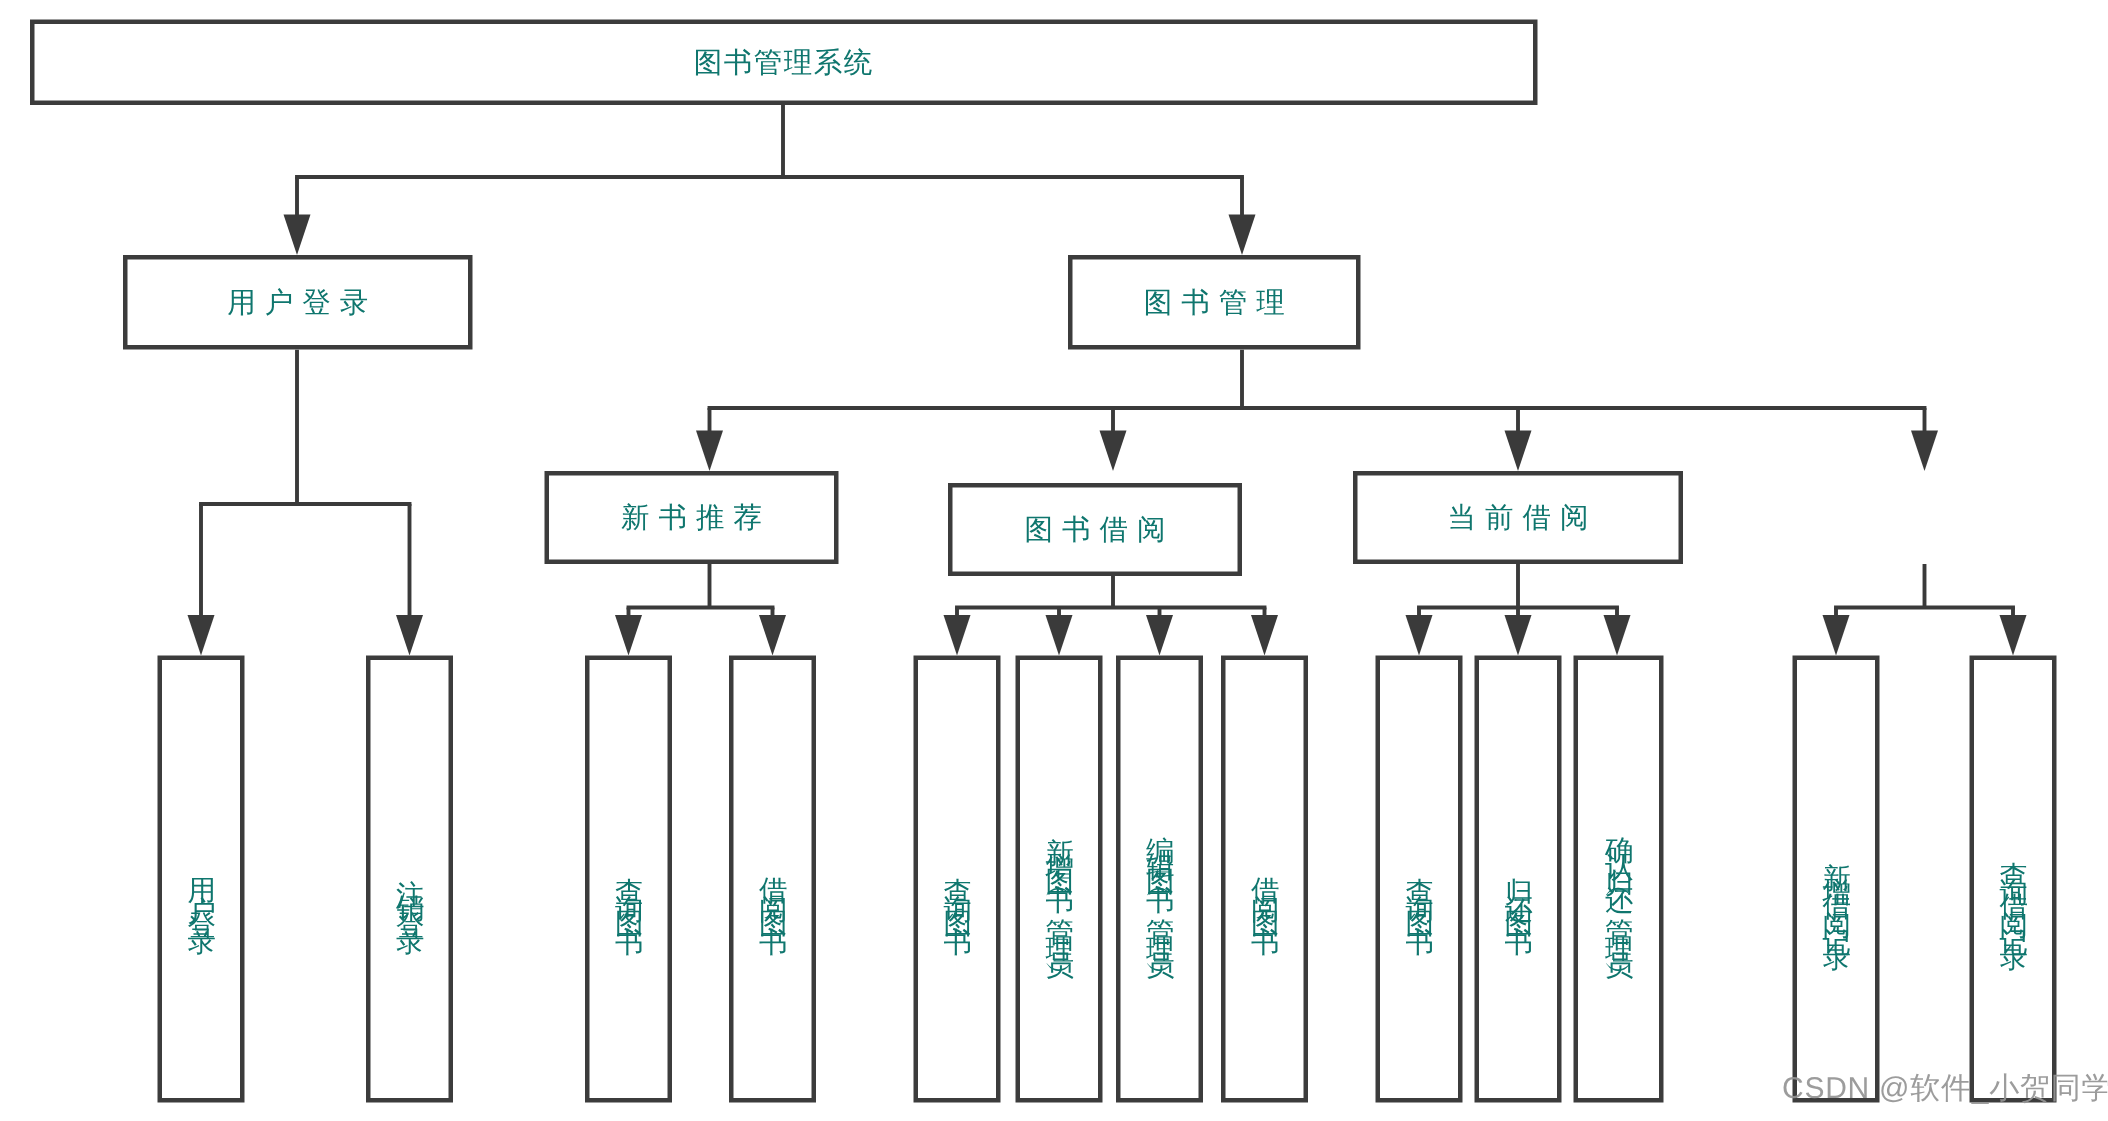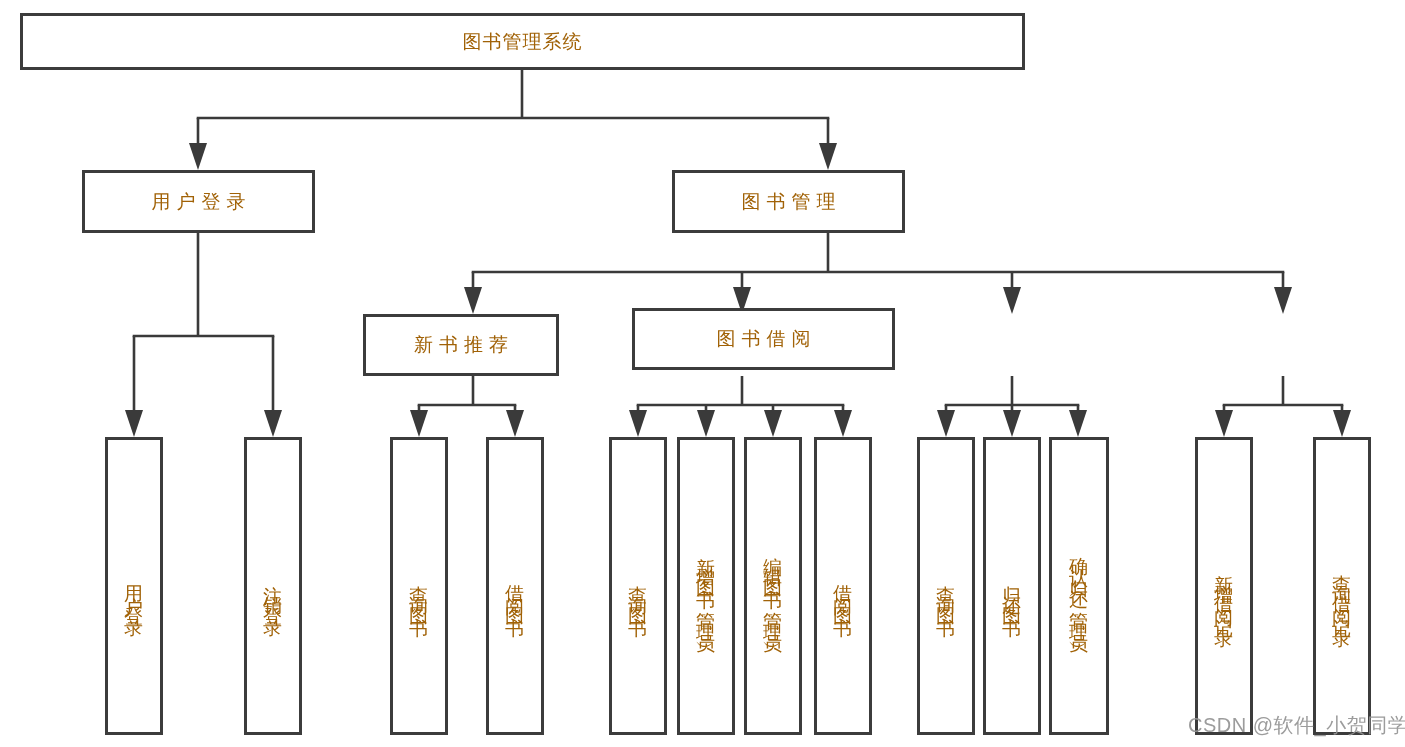--- a/index.html
+++ b/index.html
@@ -1,21 +1,21 @@
 <!DOCTYPE html>
 <html><head>
 <meta charset="utf-8">
 <style>
   html,body{margin:0;padding:0;background:#ffffff;}
   .canvas{position:relative;width:1405px;height:747px;background:#ffffff;overflow:hidden;
           font-family:"Liberation Sans", sans-serif;}
   .connectors{position:absolute;left:0;top:0;width:1405px;height:747px;}
   .box{position:absolute;background:#ffffff;border:3px solid #3c3c3c;box-sizing:border-box;
        display:flex;align-items:center;justify-content:center;z-index:2;}
-  .box span{color:#a16207;white-space:nowrap;}
+  .box span{color:#0f766e;white-space:nowrap;}
   .box.h span{font-size:19px;letter-spacing:1px;}
   .box.h.sp span{letter-spacing:6px;margin-left:6px;}
   .box.v span{writing-mode:vertical-rl;font-size:19px;letter-spacing:11px;line-height:1;
               margin-top:11px;}
   .watermark{position:absolute;left:1188px;top:712px;font-size:20px;color:rgba(148,148,148,0.92);
              z-index:5;letter-spacing:0.5px;white-space:nowrap;}
 </style>
 </head>
 <body>
 
@@ -87,29 +87,32 @@
     </g>
   </svg>
 
   <div class="box h" style="left:20px;top:13px;width:1005px;height:57px">
     <span>图书管理系统</span>
   </div>
 
   <div class="box h sp" style="left:82px;top:170px;width:233px;height:63px">
     <span>用户登录</span>
   </div>
-  <div class="box h sp" style="left:672px;top:170px;width:233px;height:63px">
+  <div class="box h sp" style="left:712px;top:170px;width:195px;height:63px">
     <span>图书管理</span>
   </div>
 
   <div class="box h sp" style="left:363px;top:314px;width:196px;height:62px">
     <span>新书推荐</span>
   </div>
-  <div class="box h sp" style="left:632px;top:308px;width:263px;height:62px">
+  <div class="box h sp" style="left:632px;top:322px;width:196px;height:62px">
     <span>图书借阅</span>
+  </div>
+  <div class="box h sp" style="left:902px;top:314px;width:220px;height:62px">
+    <span>当前借阅</span>
   </div>
 
   <div class="box v" style="left:105px;top:437px;width:58px;height:298px">
     <span>用户登录</span>
   </div>
   <div class="box v" style="left:244px;top:437px;width:58px;height:298px">
     <span>注销登录</span>
   </div>
 
   <div class="box v" style="left:390px;top:437px;width:58px;height:298px">

